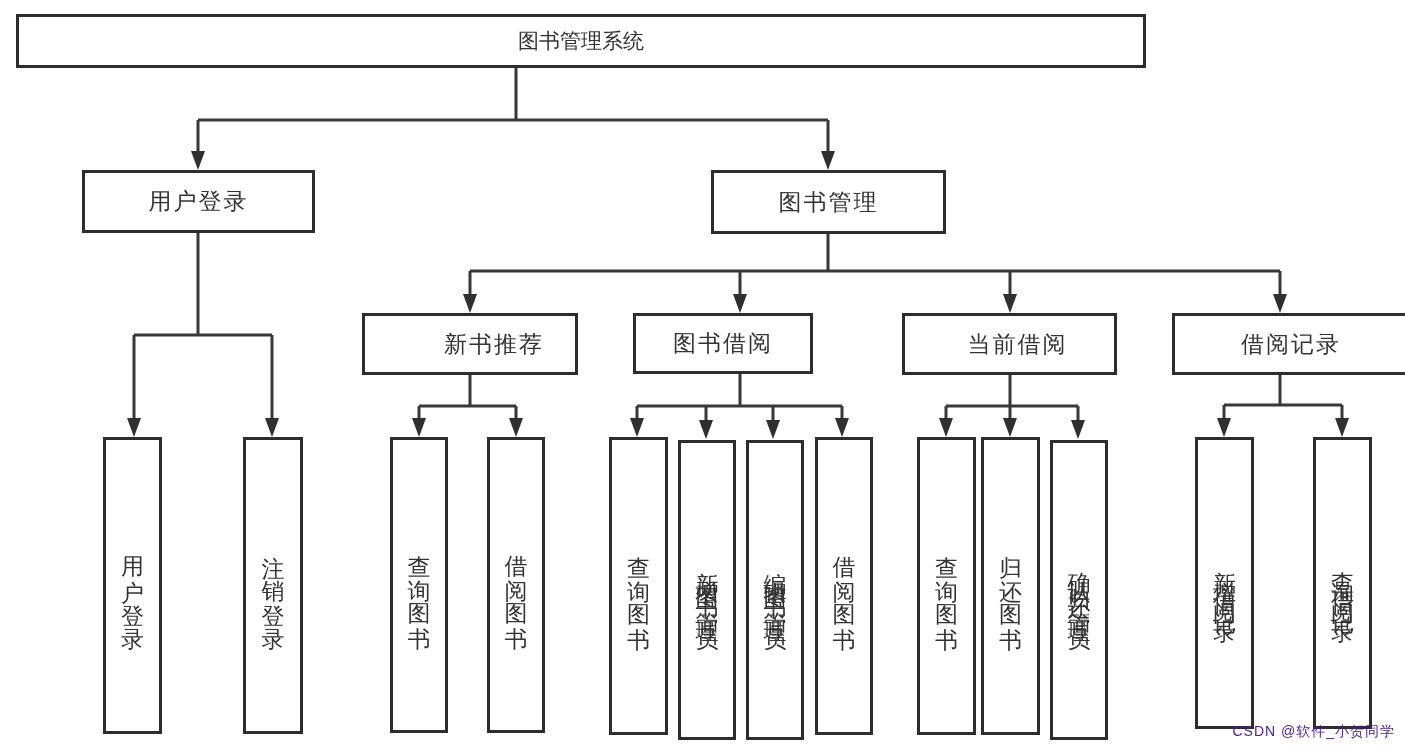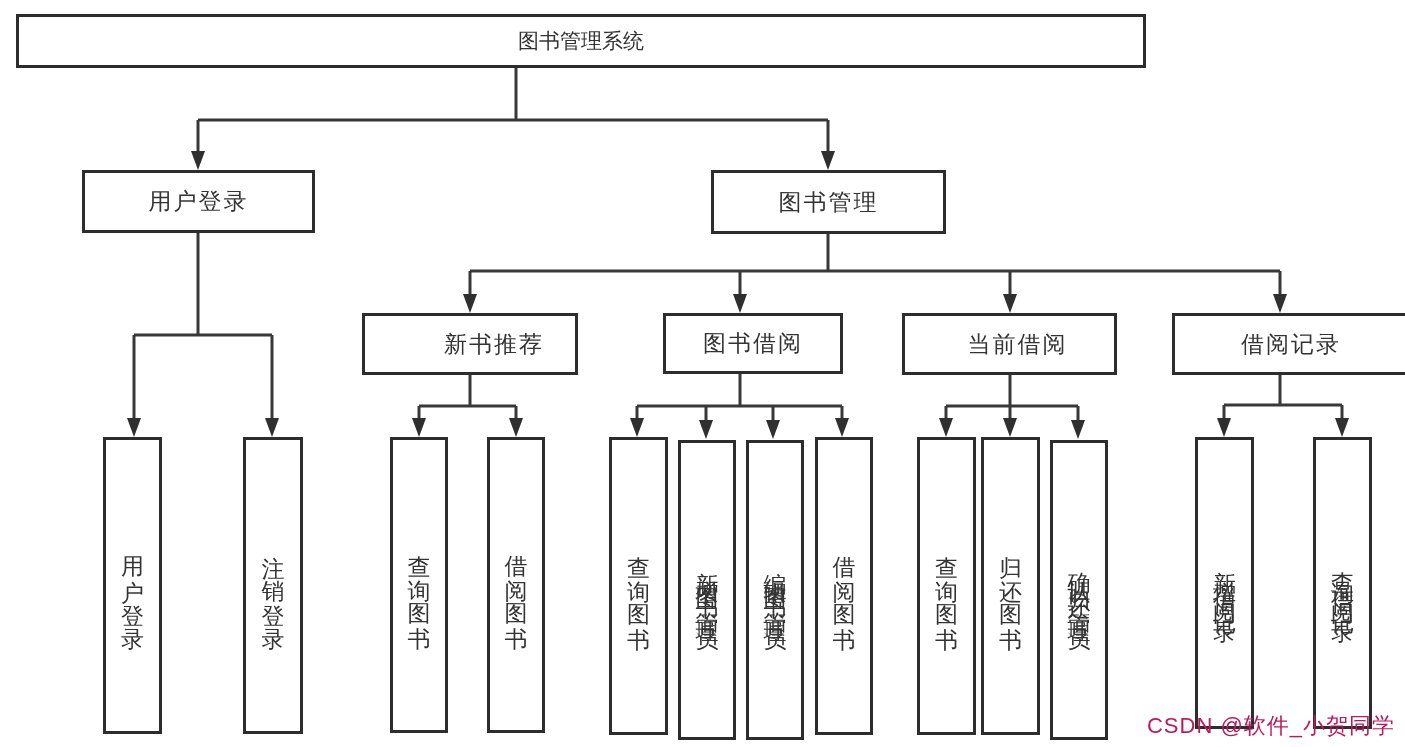--- a/index.html
+++ b/index.html
@@ -48,22 +48,22 @@
     line-height: 1;
     white-space: nowrap;
   }
   .vs-wide  { letter-spacing: 24px; }
   .vs-mid   { letter-spacing: 10px; }
   .vs-tight { letter-spacing: 8px; }
   .watermark {
     position: absolute;
     right: 10px;
     bottom: 6px;
-    font-size: 22px;
-    color: #be185d;
+    font-size: 14px;
+    color: #4c1d95;
     letter-spacing: 1px;
     white-space: nowrap;
   }
 </style>
 </head>
 <body>
 
 <div class="canvas">
 
   <svg class="connectors" width="1405" height="747" viewBox="0 0 1405 747" xmlns="http://www.w3.org/2000/svg">
@@ -96,21 +96,21 @@
       <polygon points="1335,418 1349,418 1342,437"></polygon>
     </g>
   </svg>
 
   <div class="node root-box" style="left:16px; top:14px; width:1130px; height:54px;">图书管理系统</div>
 
   <div class="node hlabel" style="left:82px; top:170px; width:233px; height:63px;">用户登录</div>
   <div class="node hlabel" style="left:711px; top:170px; width:235px; height:64px;">图书管理</div>
 
   <div class="node hlabel" style="left:362px; top:313px; width:216px; height:62px;padding-left:48px;">新书推荐</div>
-  <div class="node hlabel" style="left:633px; top:313px; width:180px; height:61px;margin-left:30px;">图书借阅</div>
+  <div class="node hlabel" style="left:633px; top:313px; width:180px; height:61px;">图书借阅</div>
   <div class="node hlabel" style="left:902px; top:313px; width:215px; height:62px;padding-left:16px;">当前借阅</div>
   <div class="node hlabel" style="left:1172px; top:313px; width:238px; height:62px;">借阅记录</div>
 
   <div class="node" style="left:103px; top:437px; width:59px; height:297px;">
     <span class="vtext vs-wide">用户登录</span>
   </div>
   <div class="node" style="left:243px; top:437px; width:60px; height:297px;">
     <span class="vtext vs-wide">注销登录</span>
   </div>
 

